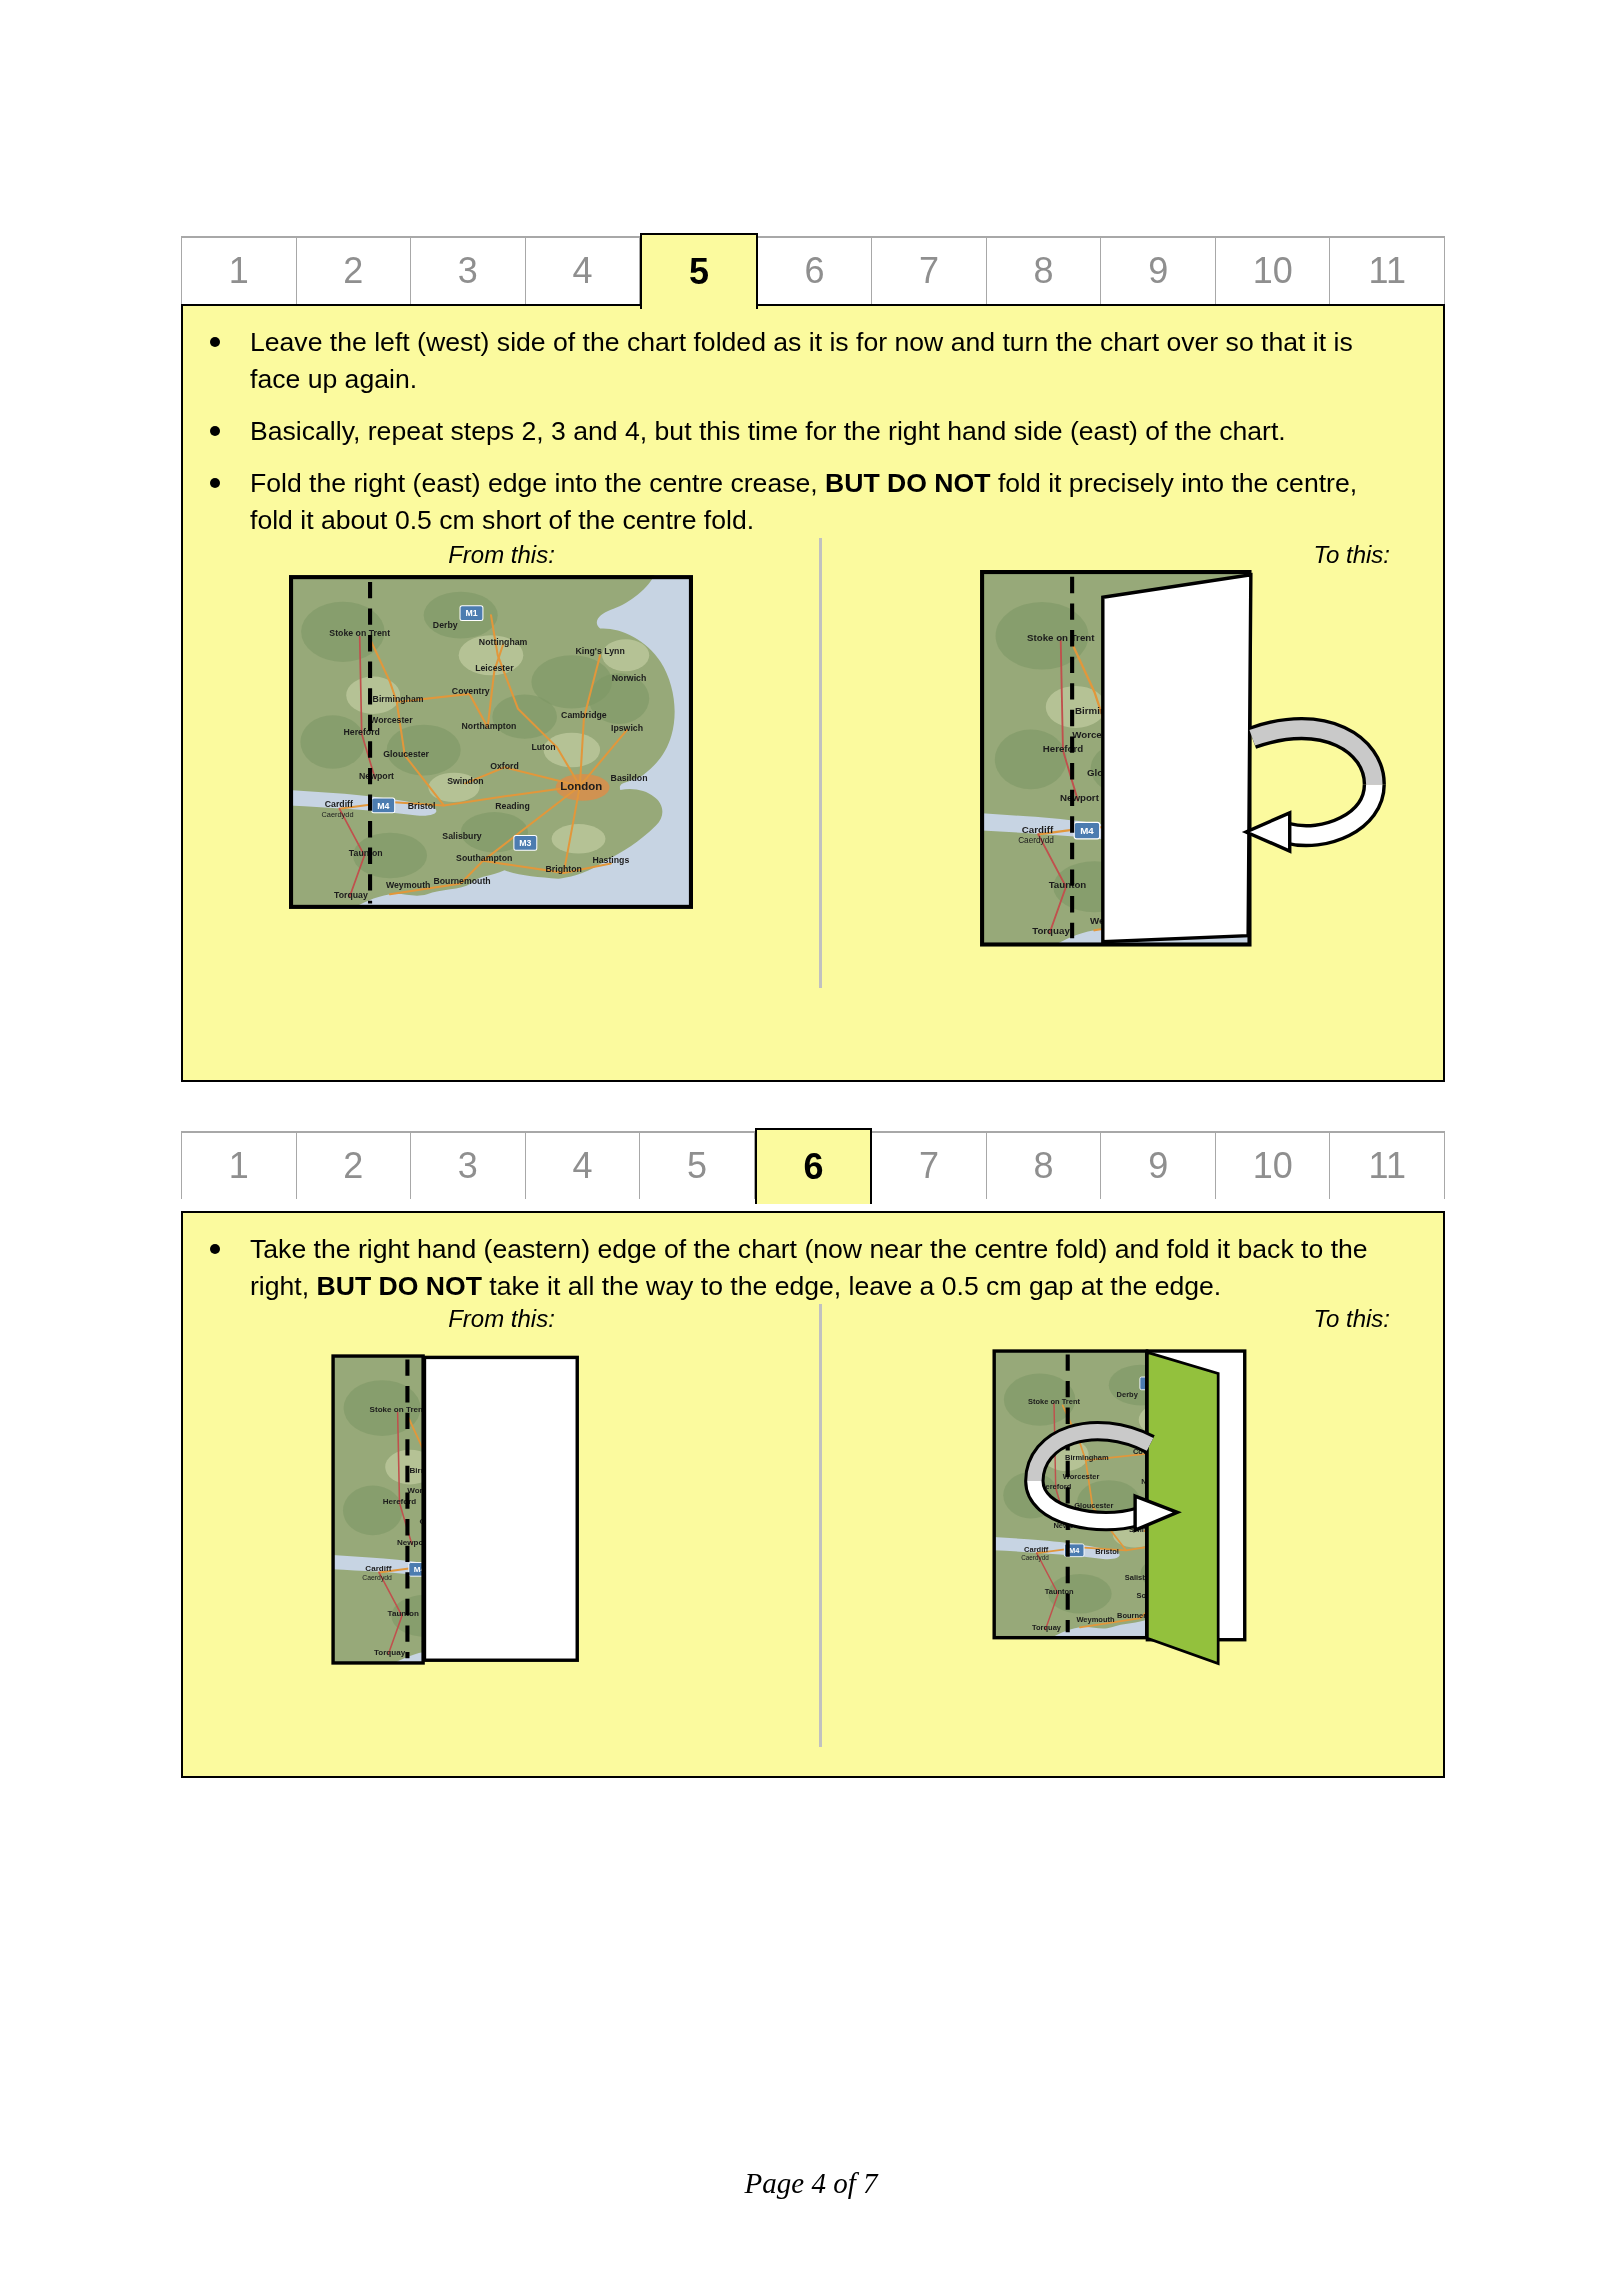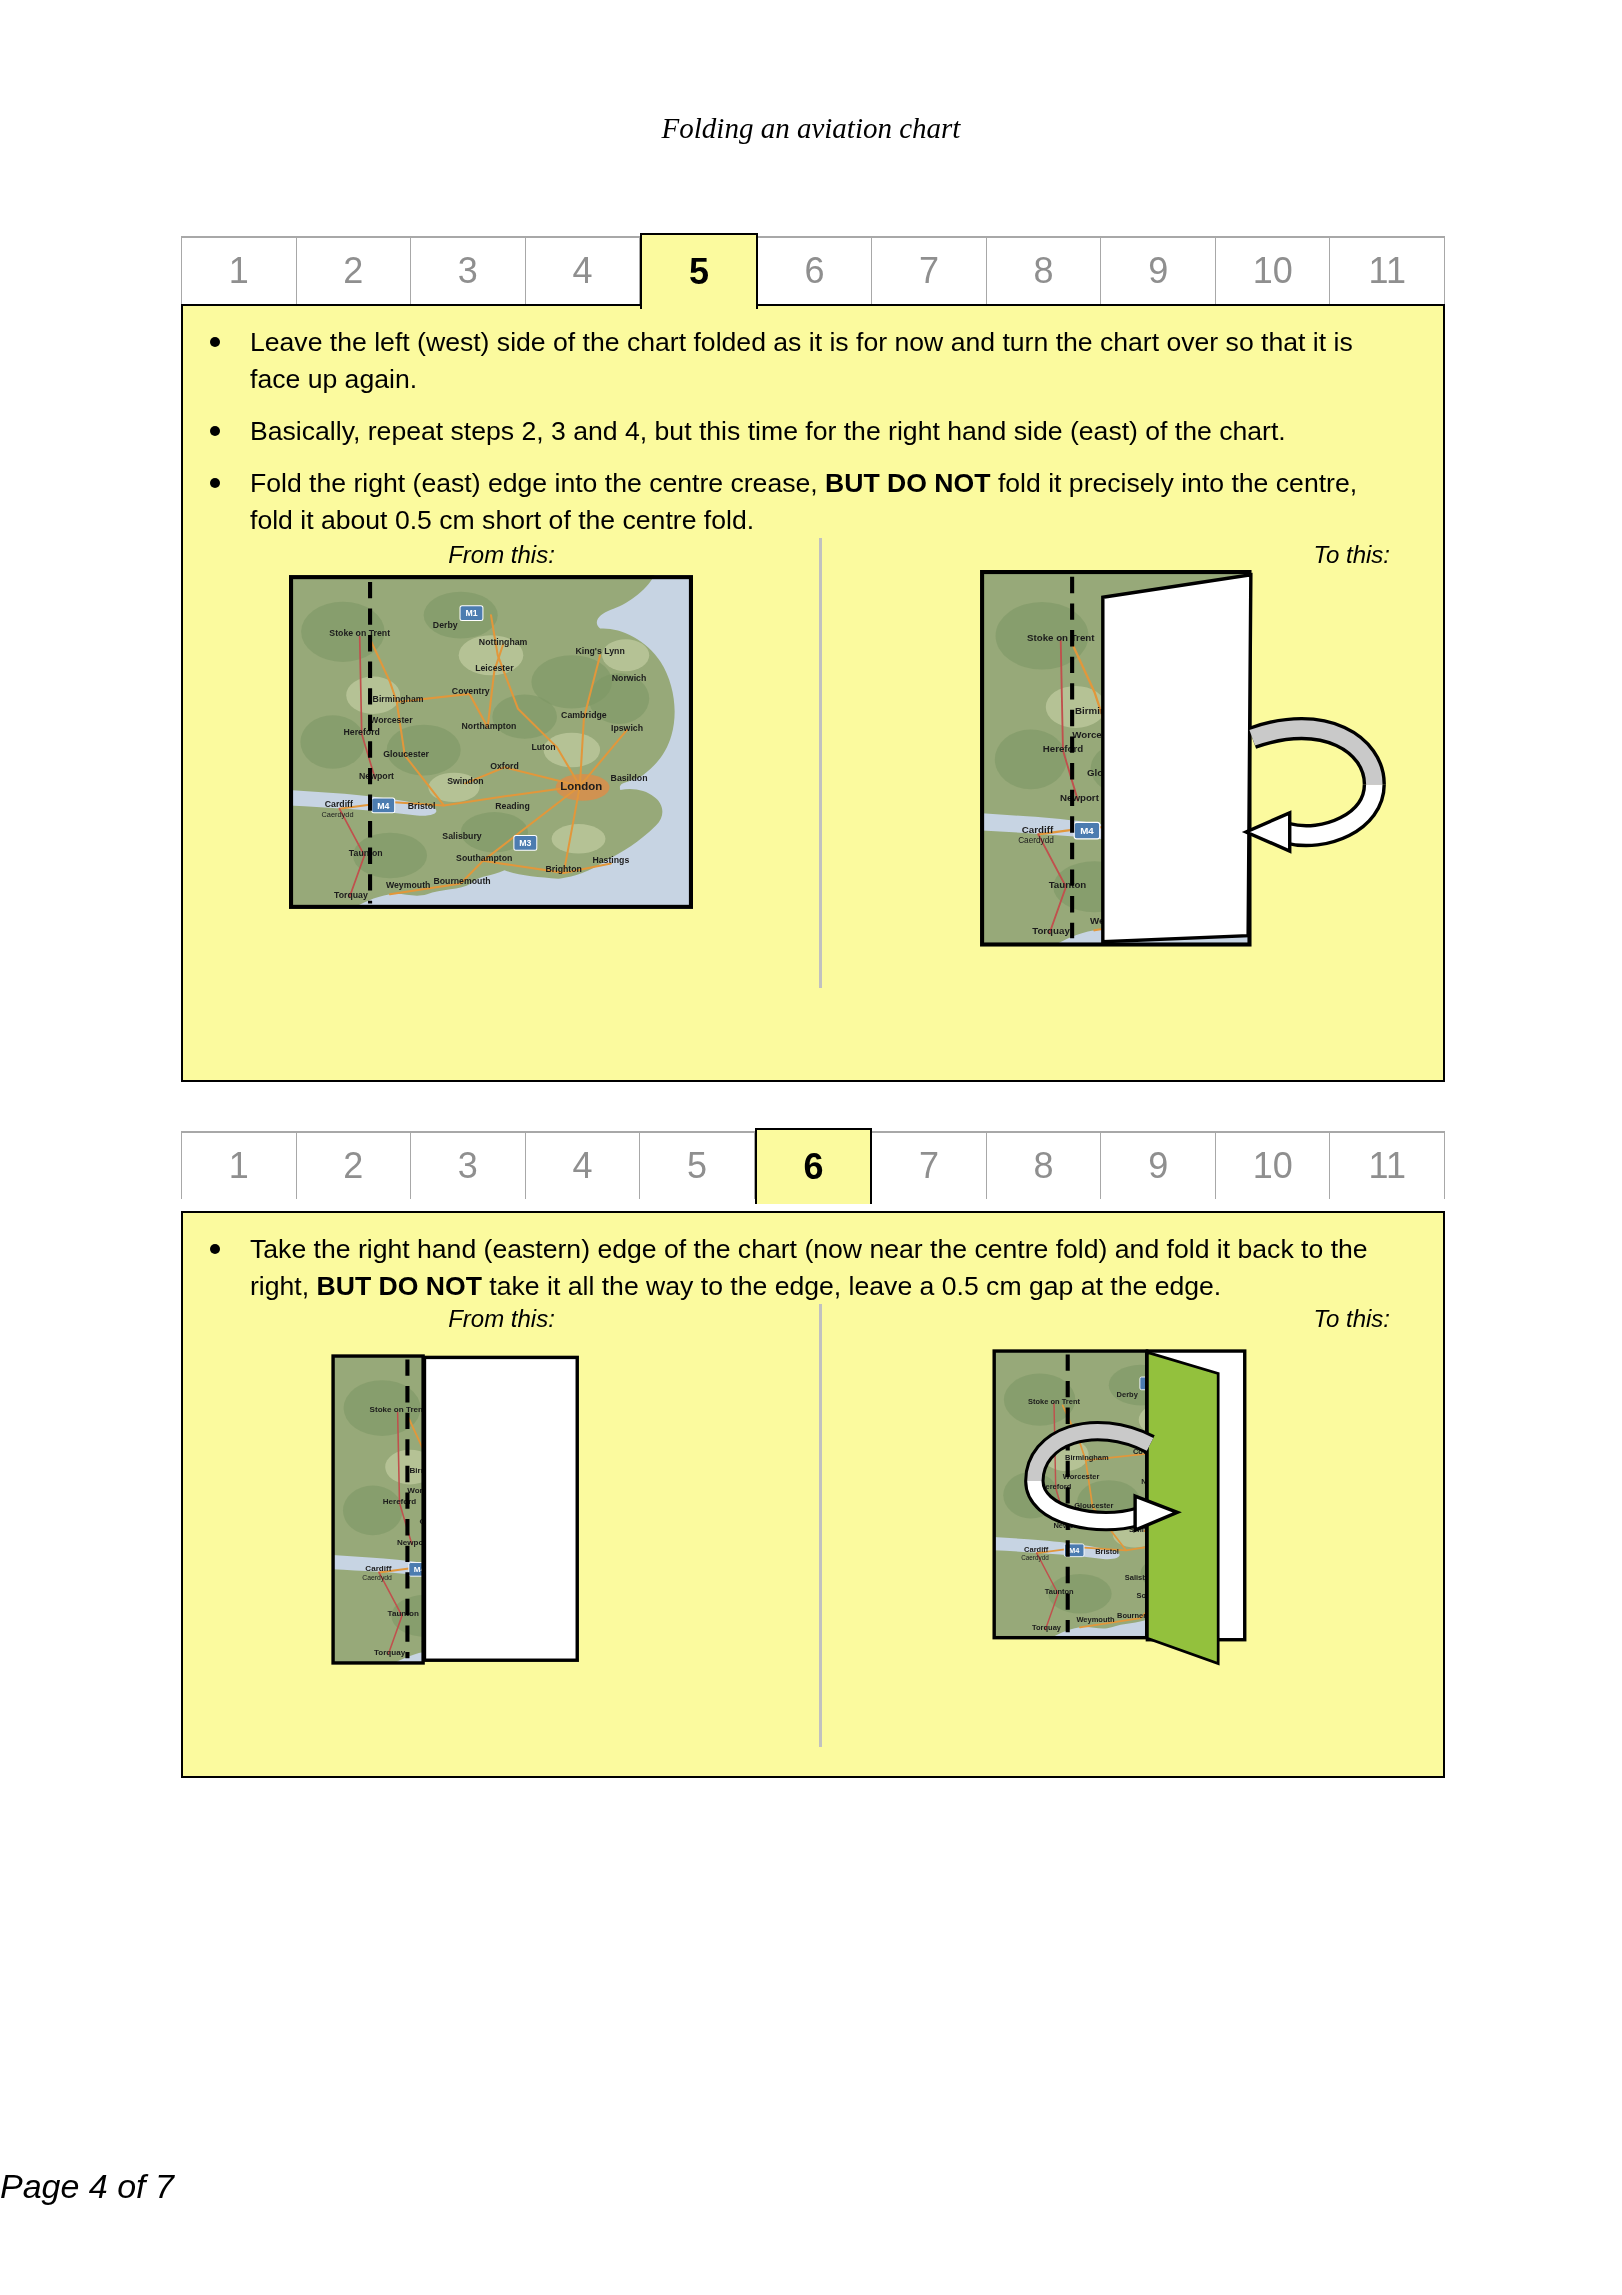--- a/index.html
+++ b/index.html
@@ -1,22 +1,22 @@
 <!DOCTYPE html>
 <html style="font-size:11px"><head>
 <meta charset="utf-8">
 <style>
   :root{ --yl:#FBFA9E; }
   html,body{margin:0;padding:0;background:#ffffff;}
   .page{position:relative;width:1622px;height:2295px;background:#fff;overflow:hidden;
         font-family:"Liberation Sans",sans-serif;color:#000;}
   .doc-title{position:absolute;top:113px;left:0;width:100%;text-align:center;
         font-family:"Liberation Serif",serif;font-style:italic;font-size:29px;line-height:1.1;}
-  .doc-footer{position:absolute;top:2167px;left:0;width:100%;
-        font-family:Liberation Sans, sans-serif;font-style:italic;font-size:34px;}
+  .doc-footer{position:absolute;top:2167px;left:0;width:100%;text-align:center;
+        font-family:Liberation Serif, serif;font-style:italic;font-size:29px;}
   .panel{position:absolute;left:181px;width:1264px;}
   #panel5{top:236px;} #panel6{top:1131px;}
   .tabbar{display:flex;height:68px;align-items:flex-start;position:relative;z-index:2;}
   .tab{flex:1;height:68px;box-sizing:border-box;border-top:2px solid #A8A8A8;border-right:1.4px solid #A8A8A8;
        background:#fff;display:flex;align-items:center;justify-content:center;
        font-size:36px;color:#8F8F8F;}
   .tab:first-child{border-left:1.4px solid #A8A8A8;}
   .tab.active{background:var(--yl);border:2.7px solid #000;border-bottom:none;height:76px;margin-top:-3.4px;
        font-weight:bold;color:#000;z-index:3;}
   .box{position:relative;background:var(--yl);border:2.7px solid #000;box-sizing:border-box;}
@@ -138,21 +138,20 @@
       <text class="mlabel" x="92" y="483">Torquay</text>
       <text class="mlabel" x="478" y="431">Hastings</text>
       <text class="mlabel" x="130" y="306">Newport</text>
       <text class="mlabel" x="114" y="421">Taunton</text>
     </g>
   </defs>
 </svg>
 
 <div class="page">
 
-  <div class="doc-title">Folding an aviation chart</div>
 
   <section class="panel" id="panel5">
     <div class="tabbar">
       <div class="tab">1</div>
       <div class="tab">2</div>
       <div class="tab">3</div>
       <div class="tab">4</div>
       <div class="tab active">5</div>
       <div class="tab">6</div>
       <div class="tab">7</div>

